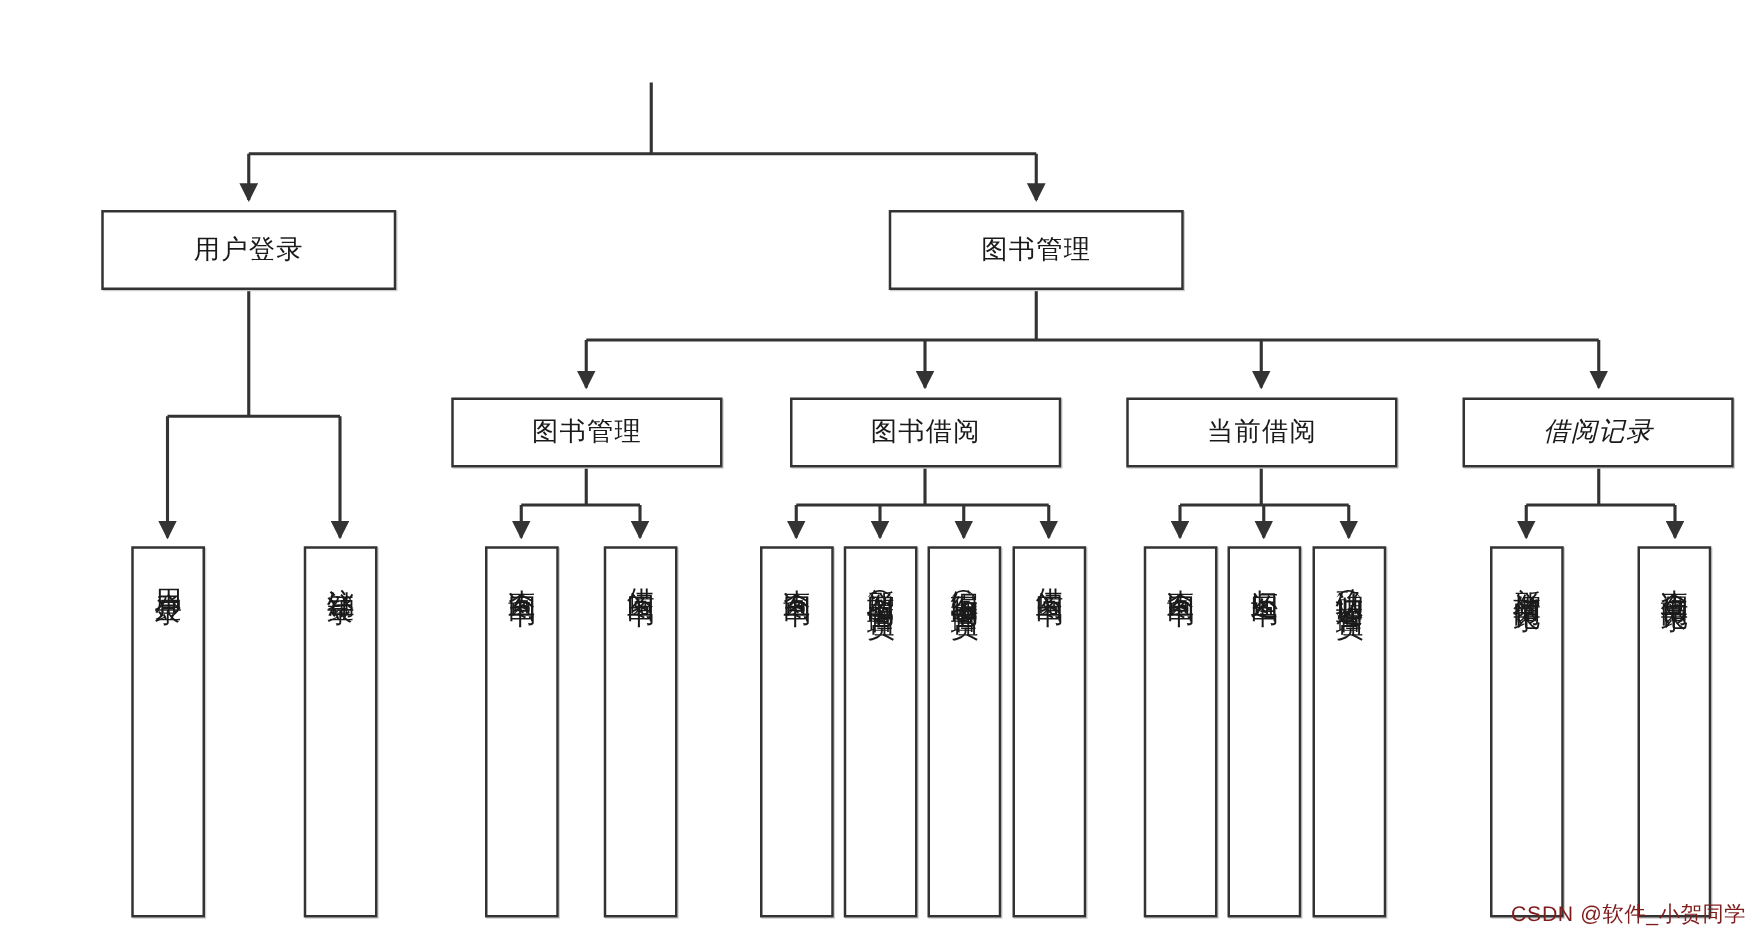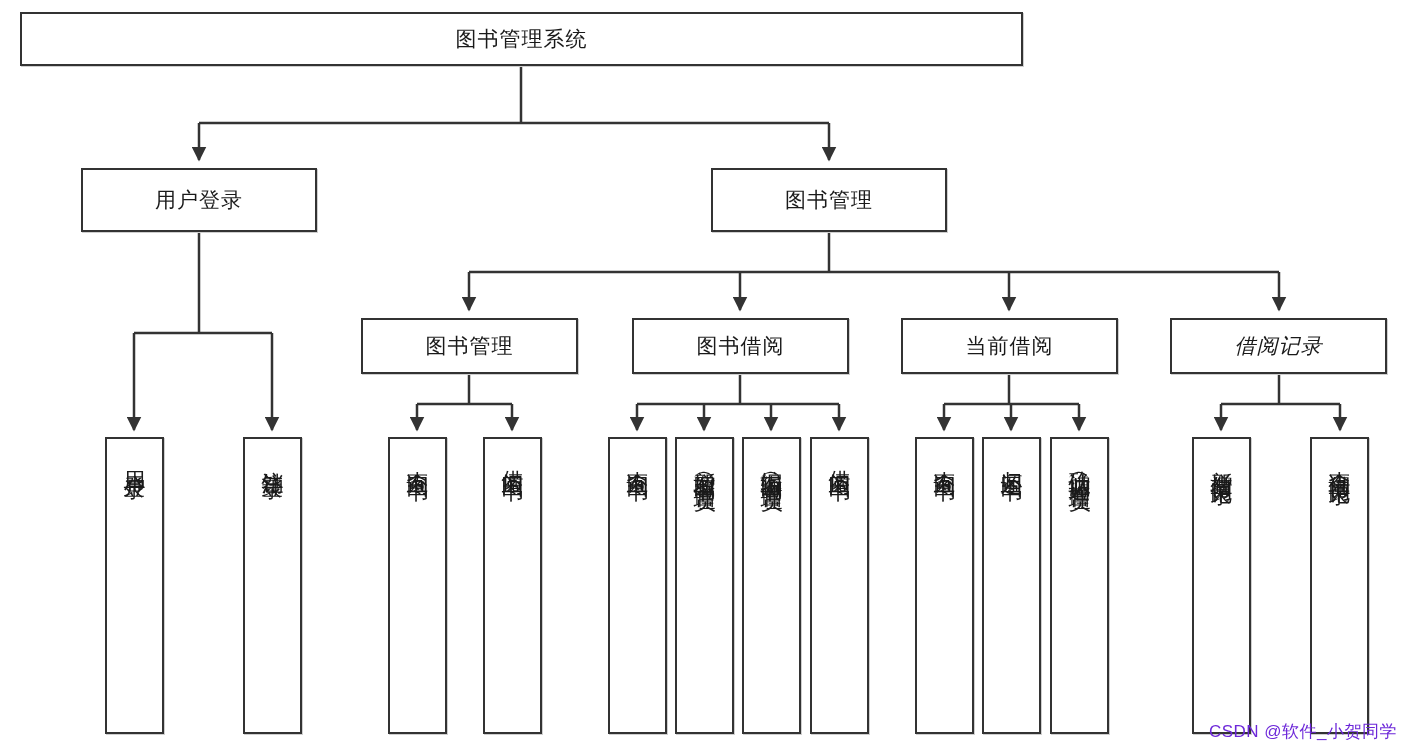--- a/index.html
+++ b/index.html
@@ -56,21 +56,21 @@
     font-size: 22px;
     letter-spacing: 3px;
     line-height: 1;
     white-space: nowrap;
   }
   .watermark {
     position: absolute;
     right: 8px;
     bottom: 4px;
     font-size: 17px;
-    color: #6d28d9;
+    color: #7f1d1d;
     letter-spacing: 0.5px;
     white-space: nowrap;
     user-select: none;
   }
 </style>
 </head>
 <body>
 
 <div id="diagram-root">
 
@@ -117,23 +117,20 @@
       <path d="M 1011 404 L 1011 430" marker-end="url(#arrow)"></path>
       <path d="M 1079 404 L 1079 430" marker-end="url(#arrow)"></path>
 
       <path d="M 1279 374 L 1279 404"></path>
       <path d="M 1221 404 L 1340 404"></path>
       <path d="M 1221 404 L 1221 430" marker-end="url(#arrow)"></path>
       <path d="M 1340 404 L 1340 430" marker-end="url(#arrow)"></path>
     </g>
   </svg>
 
-  <div class="node" style="left:20px; top:12px; width:1003px; height:54px;">
-    <span class="node-label">图书管理系统</span>
-  </div>
 
   <div class="node" style="left:81px; top:168px; width:236px; height:64px;">
     <span class="node-label">用户登录</span>
   </div>
   <div class="node" style="left:711px; top:168px; width:236px; height:64px;">
     <span class="node-label">图书管理</span>
   </div>
 
   <div class="node" style="left:361px; top:318px; width:217px; height:56px;">
     <span class="node-label">图书管理</span>

